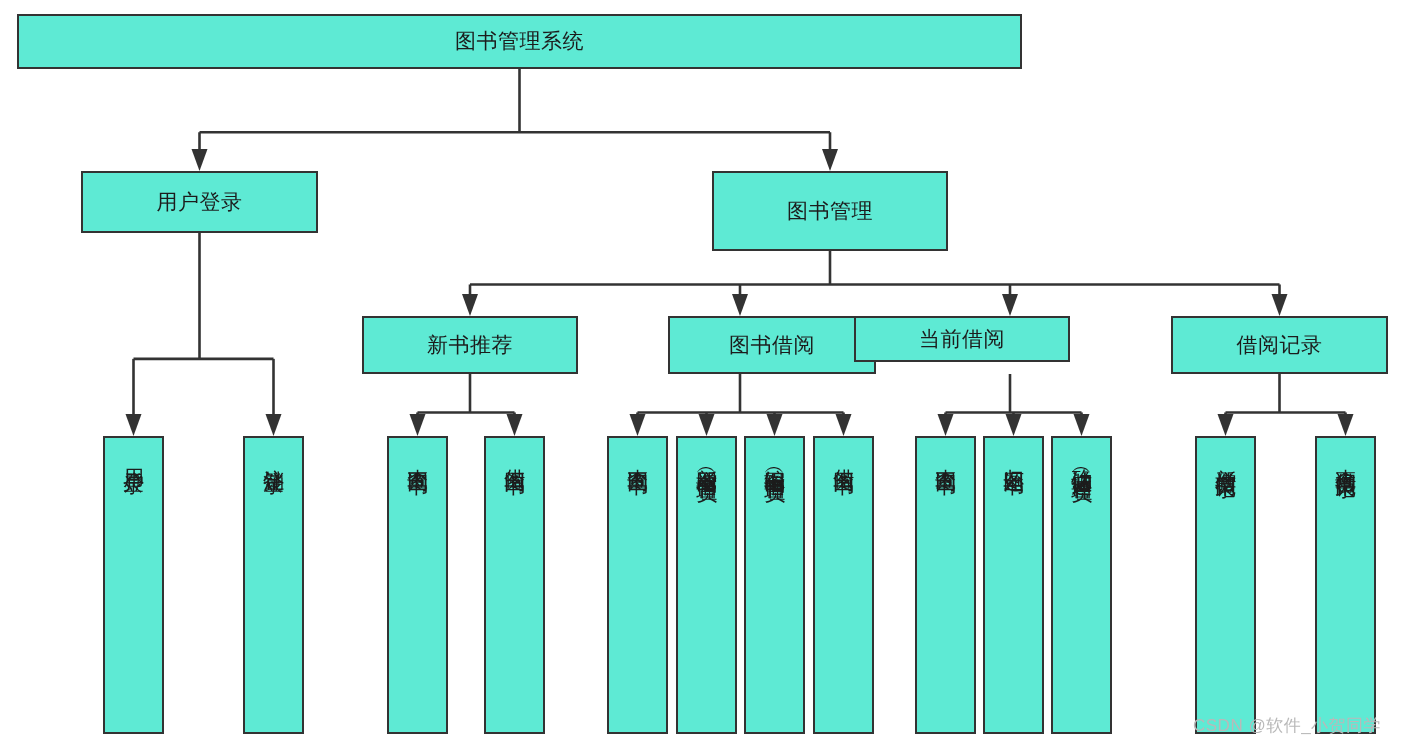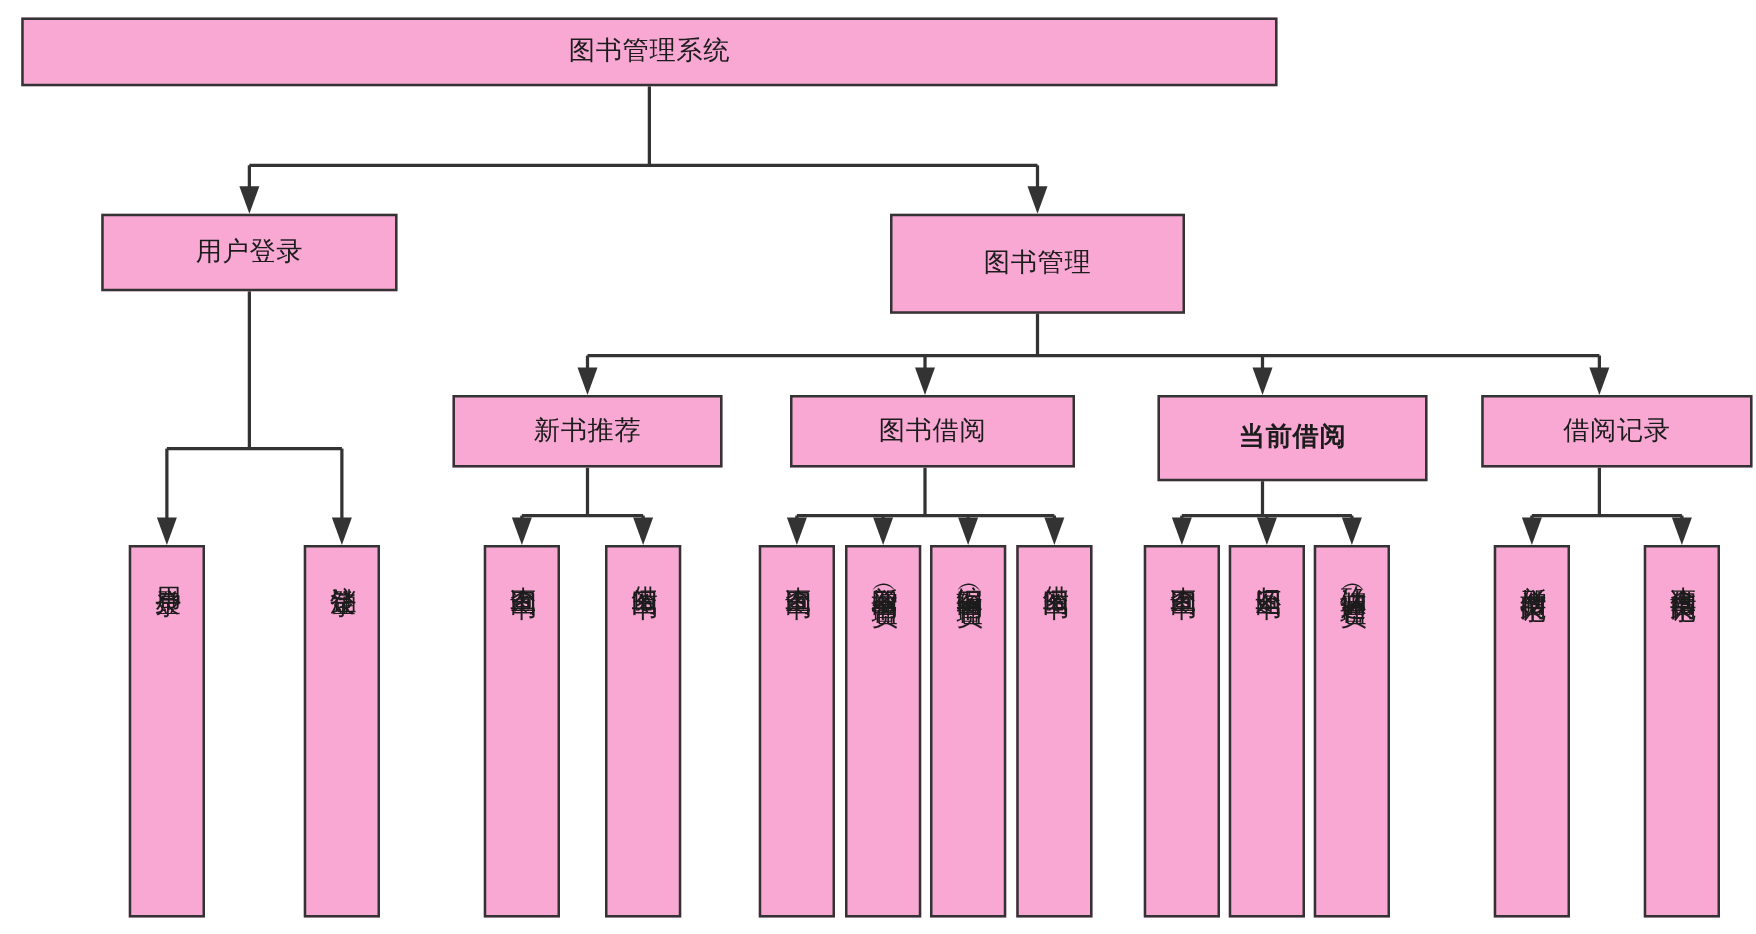--- a/index.html
+++ b/index.html
@@ -22,21 +22,21 @@
     left: 0;
     top: 0;
     width: 1405px;
     height: 747px;
     pointer-events: none;
   }
   .node {
     position: absolute;
     box-sizing: border-box;
     border: 2px solid #333333;
-    background: #f9a8d4;
+    background: #5eead4;
     display: flex;
     align-items: center;
     justify-content: center;
     color: #1c1c1c;
   }
   .node .label {
     font-size: 21px;
     line-height: 1.15;
     letter-spacing: 0.5px;
     white-space: nowrap;
@@ -128,27 +128,27 @@
       </div>
       <div class="node" style="left: 81px; top: 171px; width: 237px; height: 62px;">
         <span class="label">用户登录</span>
       </div>
       <div class="node" style="left: 712px; top: 171px; width: 236px; height: 80px;">
         <span class="label">图书管理</span>
       </div>
       <div class="node" style="left: 362px; top: 316px; width: 216px; height: 58px; align-items: center;">
         <span class="label">新书推荐</span>
       </div>
-      <div class="node" style="left: 632px; top: 316px; width: 228px; height: 58px;">
+      <div class="node" style="left: 668px; top: 316px; width: 208px; height: 58px;">
         <span class="label">图书借阅</span>
       </div>
-      <div class="node" style="left: 926px; top: 316px; width: 216px; height: 69px; font-weight: bold;">
+      <div class="node" style="left: 854px; top: 316px; width: 216px; height: 46px;">
         <span class="label">当前借阅</span>
       </div>
-      <div class="node" style="left: 1171px; top: 316px; width: 217px; height: 58px; margin-left: 14px;">
+      <div class="node" style="left: 1171px; top: 316px; width: 217px; height: 58px;">
         <span class="label">借阅记录</span>
       </div>
       <div class="node vertical" style="left: 103px; top: 436px; width: 61px; height: 298px;">
         <span class="label">用户登录</span>
       </div>
       <div class="node vertical" style="left: 243px; top: 436px; width: 61px; height: 298px;">
         <span class="label">注销登录</span>
       </div>
       <div class="node vertical" style="left: 387px; top: 436px; width: 61px; height: 298px;">
         <span class="label">查询图书</span>
@@ -177,13 +177,14 @@
       <div class="node vertical" style="left: 1051px; top: 436px; width: 61px; height: 298px;">
         <span class="label">确认归还（管理员）</span>
       </div>
       <div class="node vertical" style="left: 1195px; top: 436px; width: 61px; height: 298px;">
         <span class="label">新增借阅记录</span>
       </div>
       <div class="node vertical" style="left: 1315px; top: 436px; width: 61px; height: 298px;">
         <span class="label">查询借阅记录</span>
       </div>
     </div>
+  <div class="watermark" style="left: 1193px; top: 714px;">CSDN @软件_小贺同学</div>
 </div>
 
 </body></html>

